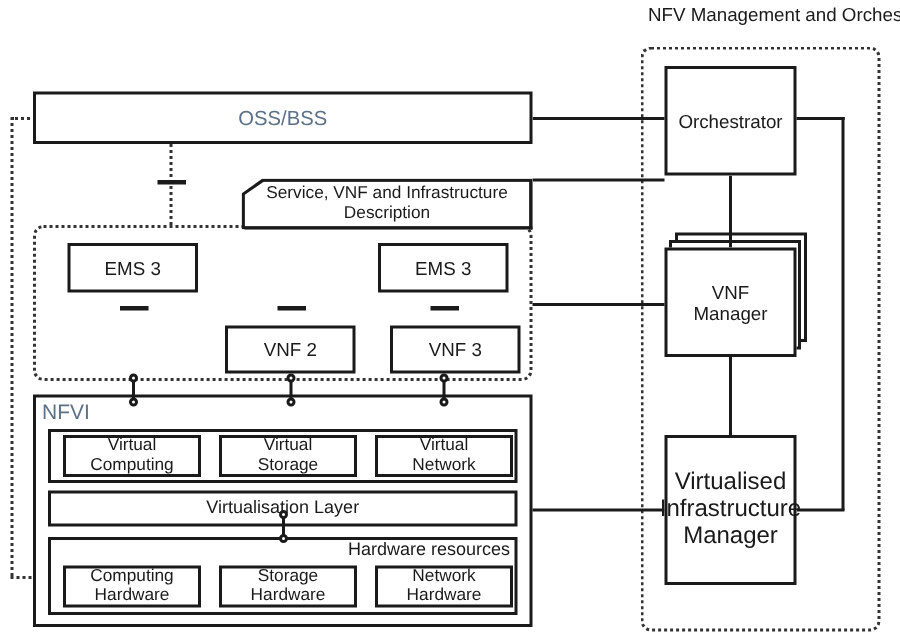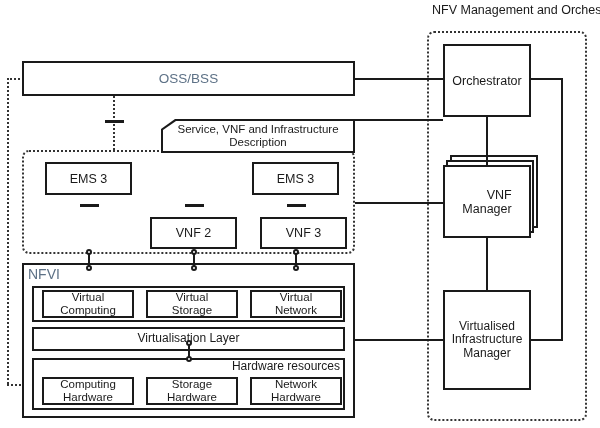--- a/index.html
+++ b/index.html
@@ -263,25 +263,25 @@
 Hardware</span>
   </div>
 
   <div class="box" style="left:443px; top:44px; width:88px; height:73px; font-size:12.5px;">
     <span>Orchestrator</span>
   </div>
 
   <div class="stack-shadow" style="left:450px; top:155px; width:88px; height:73px;"></div>
   <div class="stack-shadow" style="left:446px; top:160px; width:88px; height:73px;"></div>
   <div class="box" style="left:443px; top:165px; width:88px; height:73px; font-size:12.5px;">
-    <span style="white-space:pre-line;text-align:right;">VNF
+    <span style="white-space:pre-line;">VNF
 Manager</span>
   </div>
 
-  <div class="box" style="left:443px; top:290px; width:88px; height:100px; font-size:12px;">
+  <div class="box" style="left:443px; top:290px; width:88px; height:100px; font-size:16px;">
     <span style="white-space:pre-line;">Virtualised
 Infrastructure
 Manager</span>
   </div>
 
   <div class="line-h" style="left:355px; top:78px; width:208px;"></div>
 
   <div class="line-h" style="left:355px; top:119px; width:88px;"></div>
 
   <div class="line-h" style="left:355px; top:202px; width:95px;"></div>

